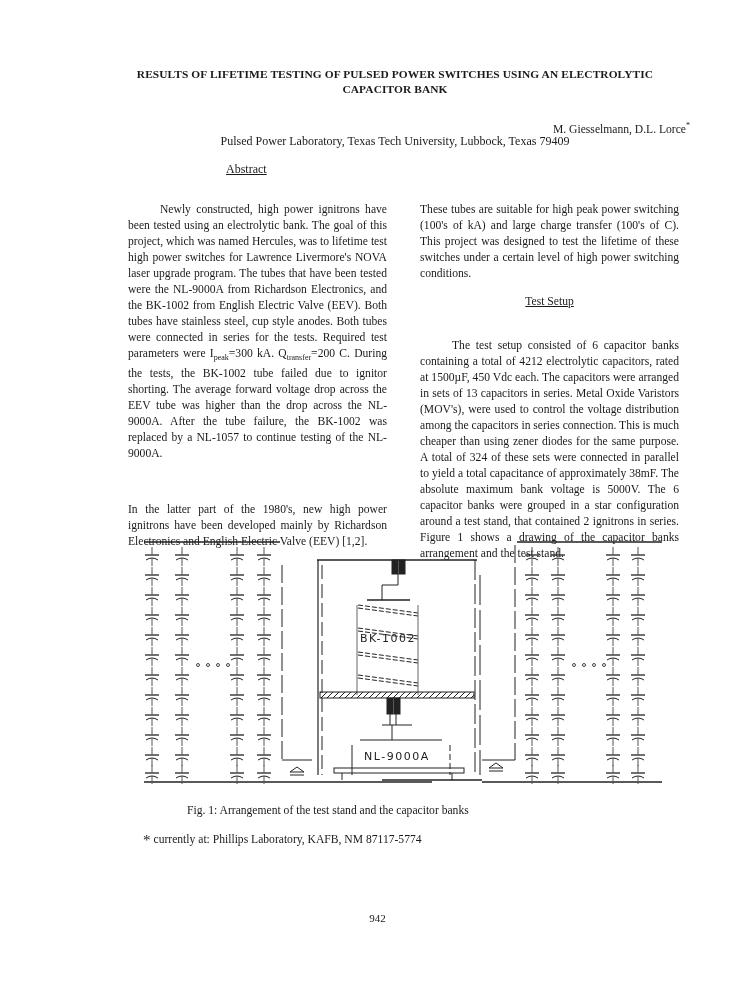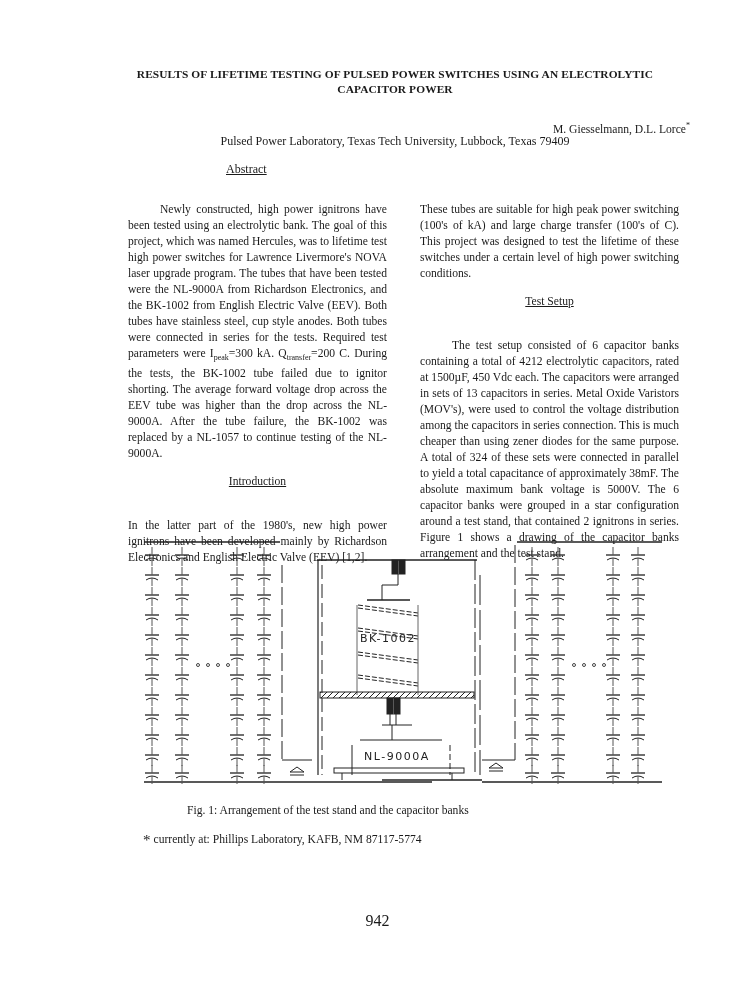--- a/index.html
+++ b/index.html
@@ -44,41 +44,40 @@
     }
     .caption {
       position: absolute; left: 143px; top: 804px; font-size: 11.6px; margin-left: 44px;
     }
     .footnote {
       position: absolute; left: 143px; top: 832px; font-size: 11.6px;
     }
     .footnote .star { font-size: 15px; vertical-align: -2px; margin-right: 3px; }
     .page-number {
       position: absolute; left: 0; width: 755px; top: 912px; text-align: center;
-      font-size: 16px;
+      font-size: 11px;
     }
   </style>
 </head>
 <body>
 
 <div class="title">
   <div>RESULTS OF LIFETIME TESTING OF PULSED POWER SWITCHES USING AN ELECTROLYTIC</div>
-  <div>CAPACITOR POWER</div>
+  <div>CAPACITOR BANK</div>
 </div>
 
 <div class="authors">
   <span>M. Giesselmann, D.L. Lorce</span><sup>*</sup>
 </div>
 <div class="affil">Pulsed Power Laboratory, Texas Tech University, Lubbock, Texas 79409</div>
 
 <div class="abstract-heading">Abstract</div>
 
 <div class="col col-left">
   <p class="indent"><span>Newly constructed, high power ignitrons have been tested using an electrolytic bank. The goal of this project, which was named Hercules, was to lifetime test high power switches for Lawrence Livermore's NOVA laser upgrade program. The tubes that have been tested were the NL-9000A from Richardson Electronics, and the BK-1002 from English Electric Valve (EEV). Both tubes have stainless steel, cup style anodes. Both tubes were connected in series for the tests. Required test parameters were I</span><span class="sub">peak</span><span>=300 kA. Q</span><span class="sub">transfer</span><span>=200 C. During the tests, the BK-1002 tube failed due to ignitor shorting. The average forward voltage drop across the EEV tube was higher than the drop across the NL-9000A. After the tube failure, the BK-1002 was replaced by a NL-1057 to continue testing of the NL-9000A.</span></p>
-  <p class="section-heading">Introduction</p>
   <div class="gap"></div>
   <p>In the latter part of the 1980's, new high power ignitrons have been developed mainly by Richardson Electronics and English Electric Valve (EEV) [1,2].</p>
 </div>
 
 <div class="col col-right">
   <p>These tubes are suitable for high peak power switching (100's of kA) and large charge transfer (100's of C). This project was designed to test the lifetime of these switches under a certain level of high power switching conditions.</p>
   <p class="section-heading">Test Setup</p>
   <div class="gap"></div>
   <p class="indent">The test setup consisted of 6 capacitor banks containing a total of 4212 electrolytic capacitors, rated at 1500µF, 450 Vdc each. The capacitors were arranged in sets of 13 capacitors in series. Metal Oxide Varistors (MOV's), were used to control the voltage distribution among the capacitors in series connection. This is much cheaper than using zener diodes for the same purpose.  A total of  324 of these sets were connected in parallel to yield a total capacitance of approximately 38mF. The absolute maximum bank voltage is 5000V. The 6 capacitor banks were grouped in a star configuration around a test stand, that contained 2 ignitrons in series.  Figure 1 shows a drawing of the capacitor banks arrangement and the test stand.</p>
 </div>

